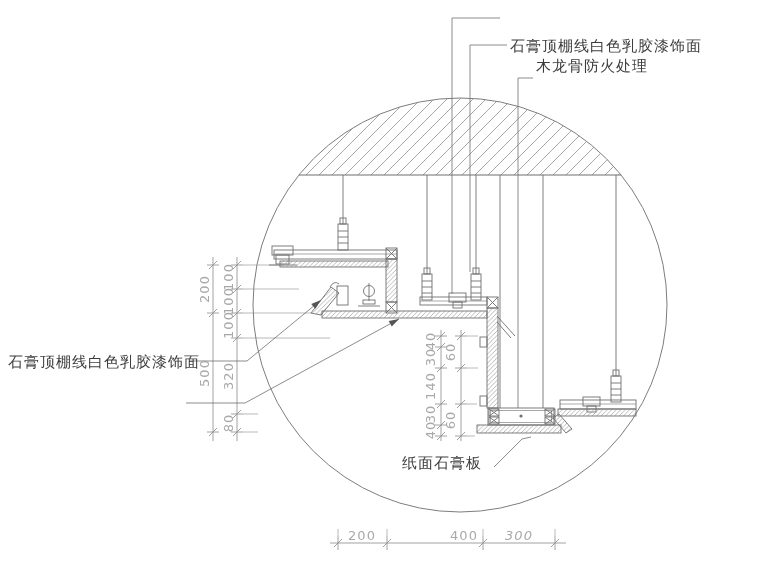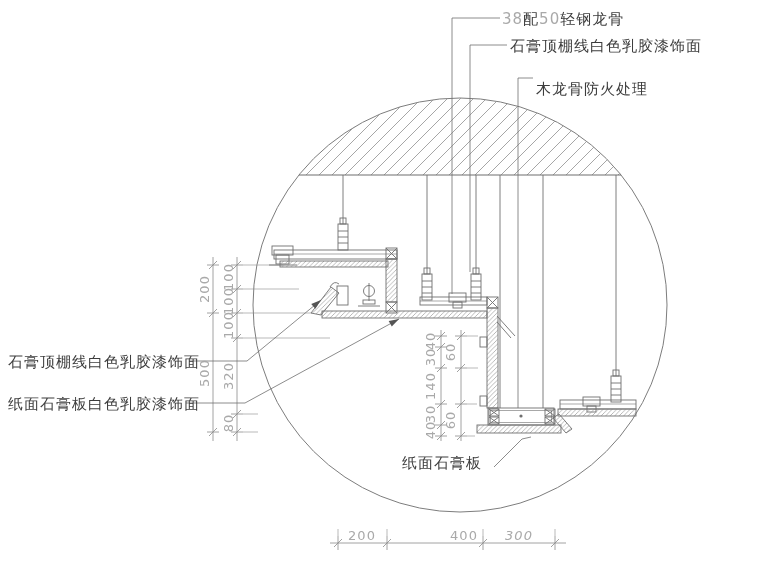--- a/index.html
+++ b/index.html
@@ -175,28 +175,24 @@
     <g fill="#555" stroke="none">
       <g transform="translate(321,300) rotate(-39.5)">
           <path d="M0 0 L-10 3.2 L-10 -3.2 Z"></path>
         </g>
       <g transform="translate(399,319) rotate(-28.6)">
           <path d="M0 0 L-10 3.2 L-10 -3.2 Z"></path>
         </g>
     </g>
   </svg>
 
-  <div class="label" style="left:502px;top:10px;">
-    <span class="dimtone">38</span><span>配</span><span class="dimtone">50</span><span>轻钢龙骨</span>
-  </div>
   <div class="label" style="left:510px;top:37px;">石膏顶棚线白色乳胶漆饰面</div>
-  <div class="label" style="left:536px;top:80px;">木龙骨防火处理</div>
+  <div class="label" style="left:536px;top:57px;">木龙骨防火处理</div>
 
   <div class="label" style="left:8px;top:353px;">石膏顶棚线白色乳胶漆饰面</div>
-  <div class="label" style="left:8px;top:395px;">纸面石膏板白色乳胶漆饰面</div>
 
   <div class="label c" style="left:442px;top:463px;">纸面石膏板</div>
 
   <div class="dim v" style="left:204px;top:289px;">200</div>
   <div class="dim v" style="left:204px;top:373px;">500</div>
 
   <div class="dim v" style="left:228px;top:277px;">100</div>
   <div class="dim v" style="left:228px;top:301px;">100</div>
   <div class="dim v" style="left:228px;top:325px;">100</div>
   <div class="dim v" style="left:228px;top:376px;">320</div>

